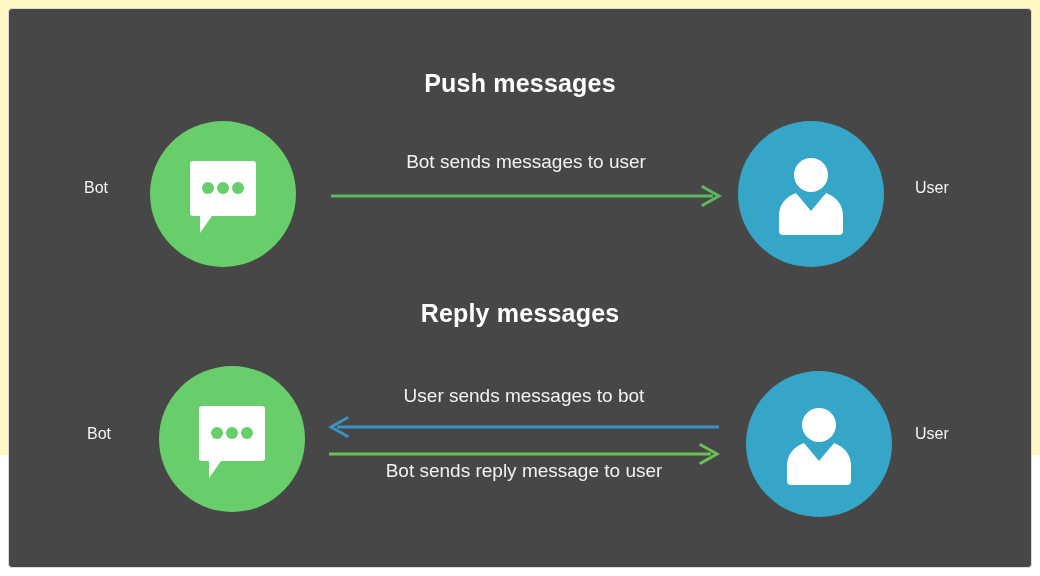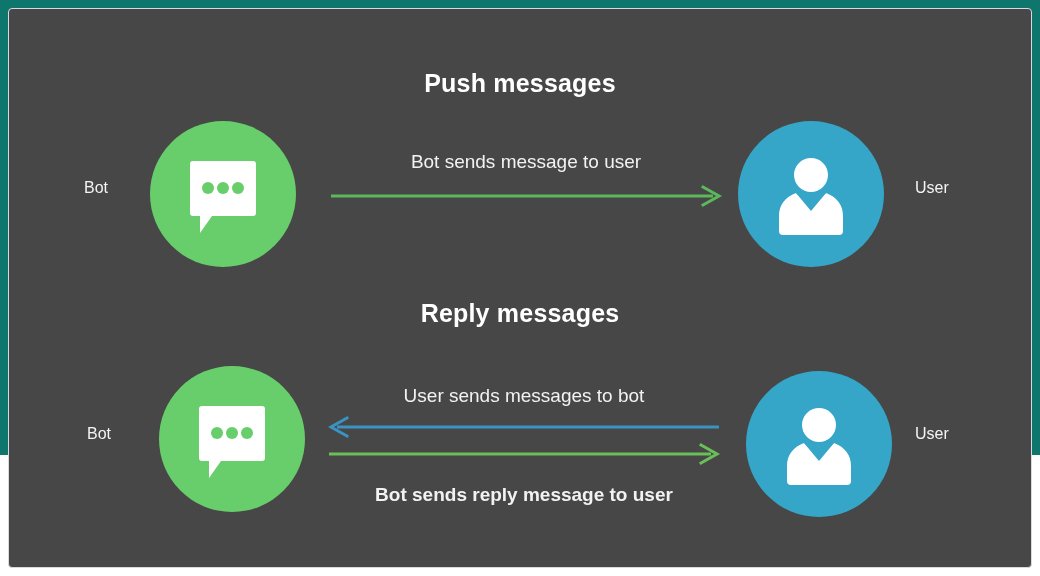--- a/index.html
+++ b/index.html
@@ -12,21 +12,21 @@
     width: 1040px;
     height: 576px;
     font-family: "Liberation Sans", sans-serif;
     overflow: hidden;
   }
 
   #canvas {
     position: relative;
     width: 1040px;
     height: 455px;
-    background: #0f766e;
+    background: #fef9c3;
   }
 
   
   #panel {
     position: absolute;
     left: 8px;
     top: 8px;
     width: 1024px;
     height: 560px;
     box-sizing: border-box;
@@ -112,21 +112,21 @@
         </svg>
       </div>
 
       <div class="arrow" style="left:320px; top:175px; width:394px;">
         <svg viewBox="0 0 394 24" preserveAspectRatio="none">
           <line x1="2" y1="12" x2="384" y2="12" stroke="#5cb85c" stroke-width="3"></line>
           <polyline points="374,3 390,12 374,21" fill="none" stroke="#5cb85c" stroke-width="3" stroke-linecap="square" stroke-linejoin="miter"></polyline>
         </svg>
       </div>
 
-      <div class="edge-label" style="left:320px; top:143px; width:394px;">Bot sends message to user</div>
+      <div class="edge-label" style="left:320px; top:143px; width:394px;">Bot sends messages to user</div>
 
       <div class="node-circle user" style="left:729px; top:112px;">
         <svg viewBox="0 0 146 146">
           <circle cx="73" cy="54" r="17" fill="#ffffff"></circle>
           <path d="M73 86 L58 72 C47 76 41 84 41 95 V110 A4 4 0 0 0 45 114 H101 A4 4 0 0 0 105 110 V95 C105 84 99 76 88 72 Z" fill="#ffffff"></path>
           <path d="M58 72 L73 90 L88 72 L81 69 L73 79 L65 69 Z" fill="#36a6c8"></path>
         </svg>
       </div>
 
       <div class="node-label" style="left:906px; top:171px;">User</div>
@@ -156,21 +156,21 @@
         </svg>
       </div>
 
       <div class="arrow" style="left:318px; top:433px; width:394px;">
         <svg viewBox="0 0 394 24" preserveAspectRatio="none">
           <line x1="2" y1="12" x2="384" y2="12" stroke="#6bbf59" stroke-width="3"></line>
           <polyline points="374,3 390,12 374,21" fill="none" stroke="#6bbf59" stroke-width="3" stroke-linecap="square" stroke-linejoin="miter"></polyline>
         </svg>
       </div>
 
-      <div class="edge-label" style="left:318px; top:476px; width:394px;font-weight:bold;">Bot sends reply message to user</div>
+      <div class="edge-label" style="left:318px; top:452px; width:394px;">Bot sends reply message to user</div>
 
       <div class="node-circle user" style="left:737px; top:362px;">
         <svg viewBox="0 0 146 146">
           <circle cx="73" cy="54" r="17" fill="#ffffff"></circle>
           <path d="M73 86 L58 72 C47 76 41 84 41 95 V110 A4 4 0 0 0 45 114 H101 A4 4 0 0 0 105 110 V95 C105 84 99 76 88 72 Z" fill="#ffffff"></path>
           <path d="M58 72 L73 90 L88 72 L81 69 L73 79 L65 69 Z" fill="#36a6c8"></path>
         </svg>
       </div>
 
       <div class="node-label" style="left:906px; top:417px;">User</div>

